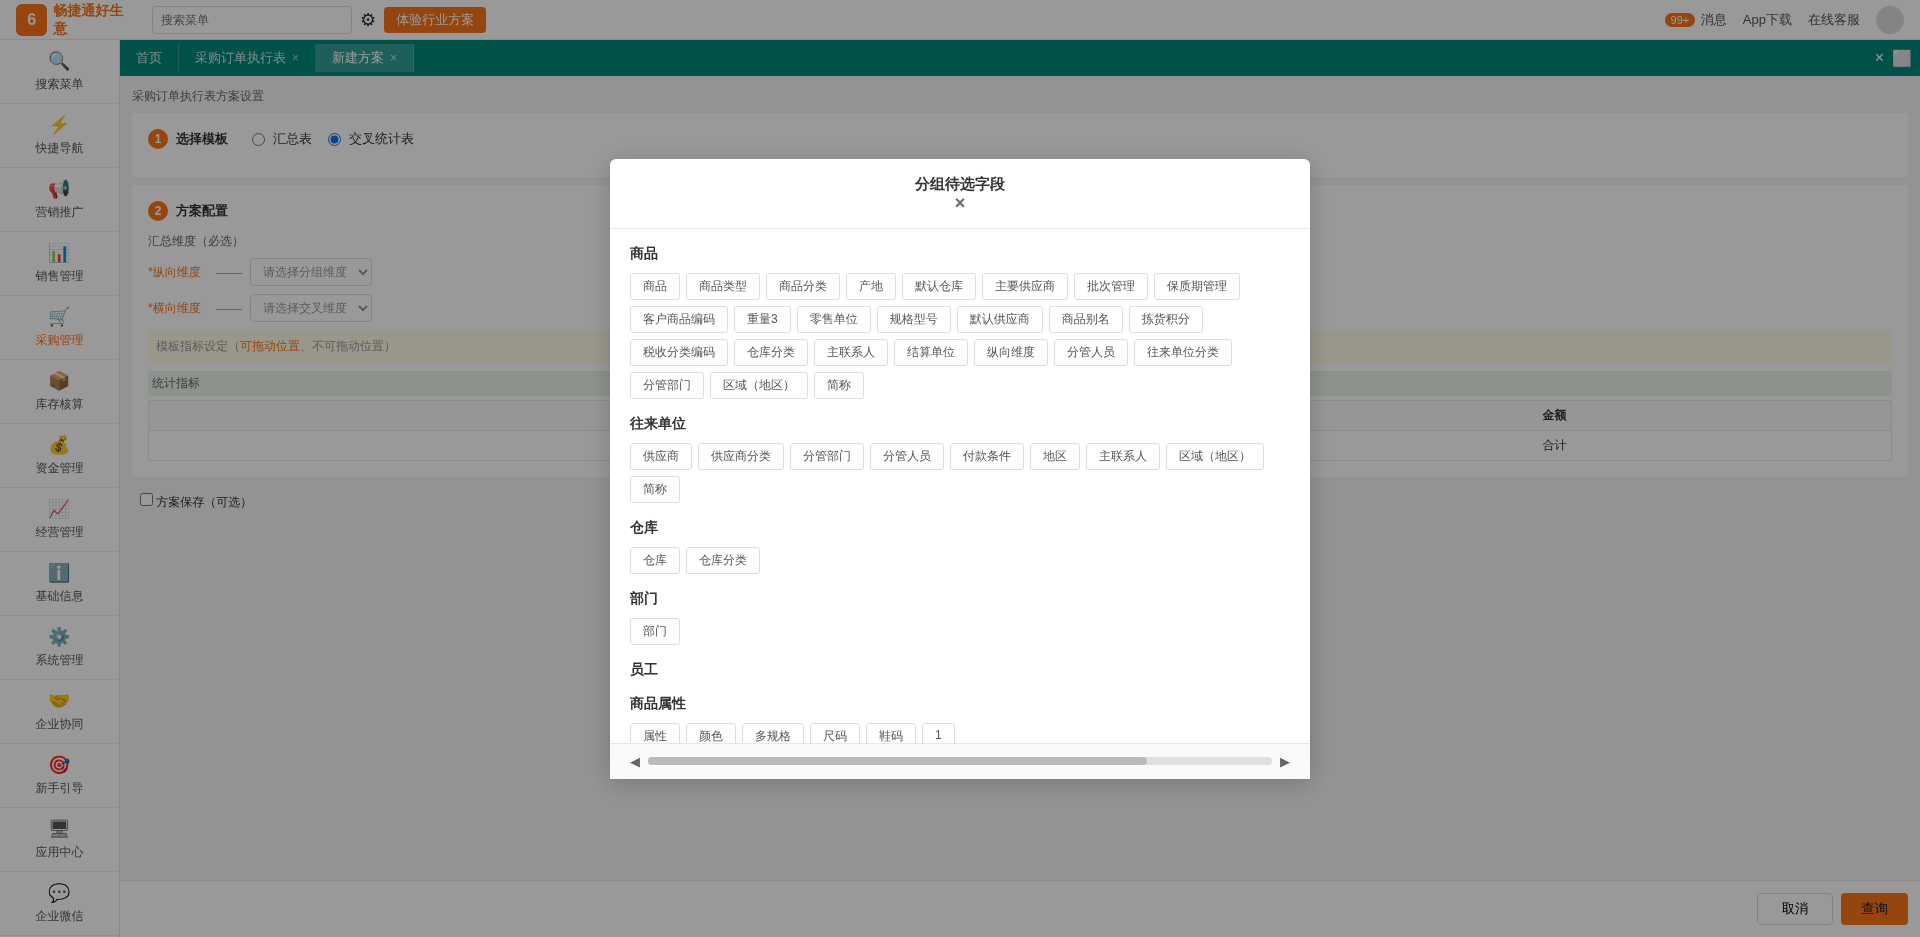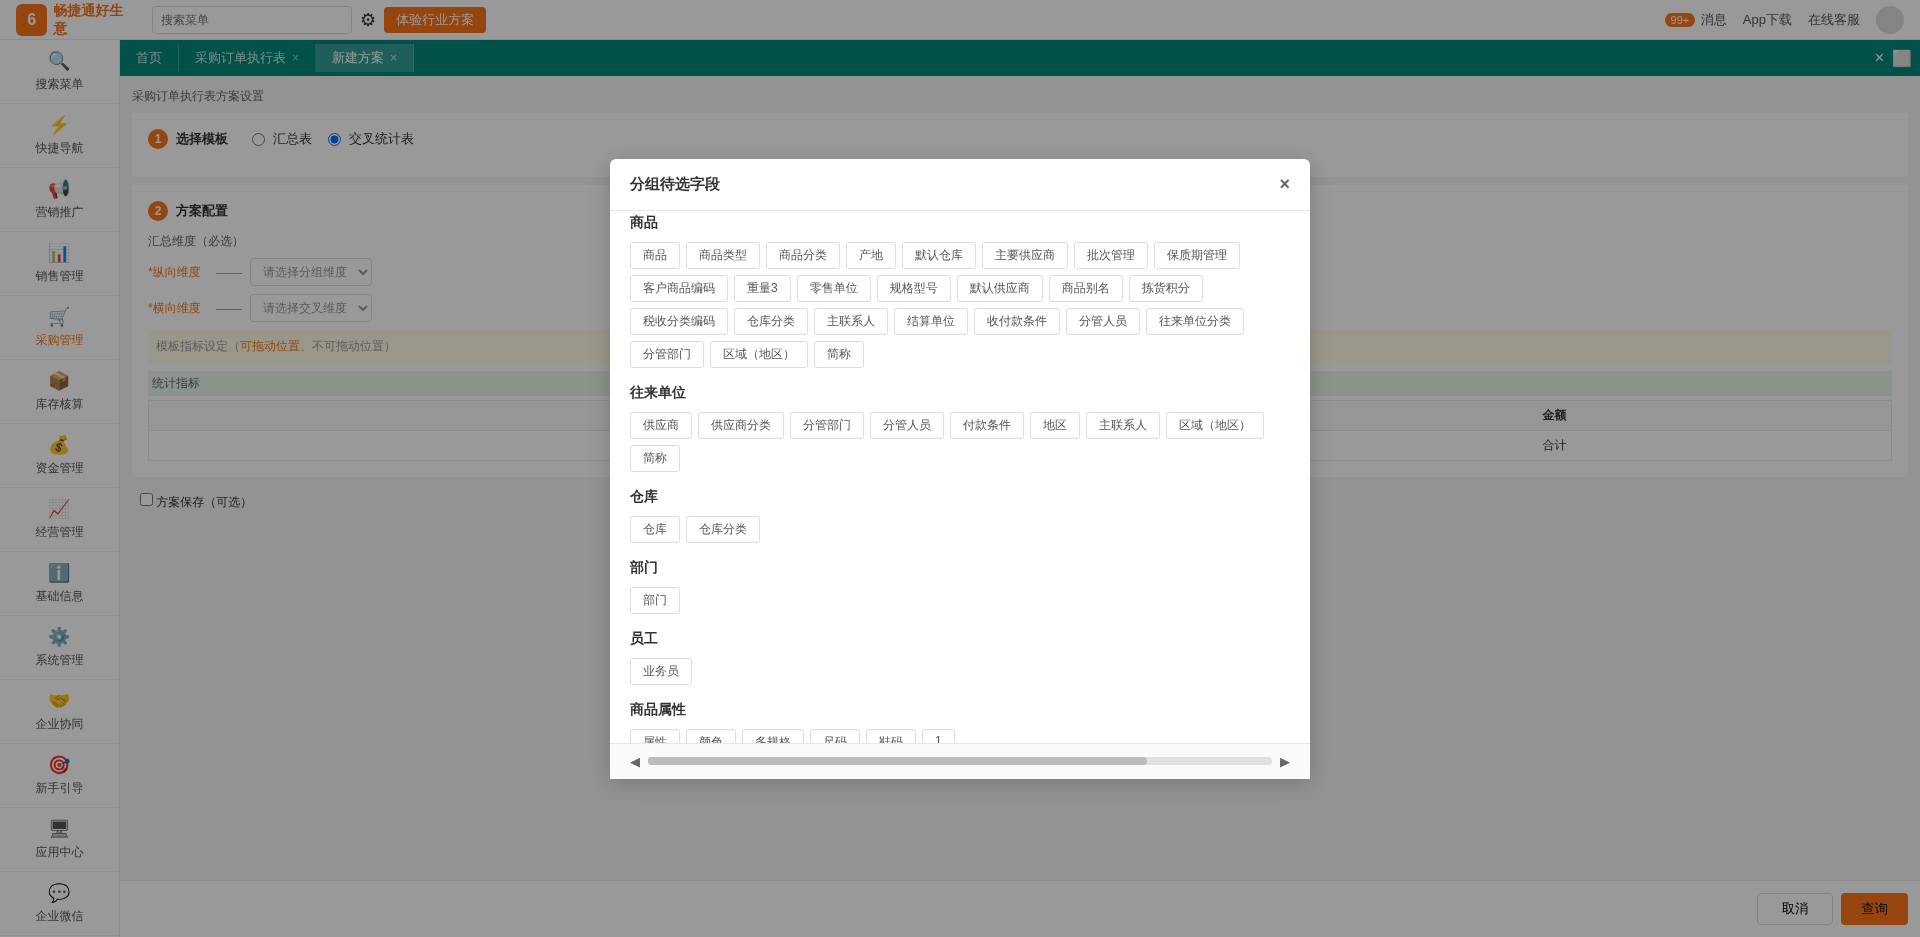--- a/index.html
+++ b/index.html
@@ -196,30 +196,30 @@
       width: 700px;
       max-height: 620px;
       display: flex;
       flex-direction: column;
       box-shadow: 0 4px 24px rgba(0,0,0,0.2);
     }
     .modal-header {
       display: flex; align-items: center; justify-content: space-between;
       padding: 16px 20px;
       border-bottom: 1px solid #e8e8e8;
-      font-size: 15px; font-weight: bold;
+      font-size: 15px; font-weight: bold; flex-direction: column;
     }
     .modal-close {
       cursor: pointer; font-size: 18px; color: #666;
       line-height: 1;
     }
     .modal-body {
       flex: 1;
       overflow-y: auto;
-      padding: 3px 20px;
+      padding: 16px 20px;
     }
     .modal-footer {
       padding: 10px 20px;
       border-top: 1px solid #e8e8e8;
       display: flex;
       justify-content: center;
       align-items: center;
       background: #fafafa;
     }
     .scrollbar-track {
@@ -475,21 +475,21 @@
           <span class="field-chip">重量3</span>
           <span class="field-chip">零售单位</span>
           <span class="field-chip">规格型号</span>
           <span class="field-chip">默认供应商</span>
           <span class="field-chip">商品别名</span>
           <span class="field-chip">拣货积分</span>
           <span class="field-chip">税收分类编码</span>
           <span class="field-chip">仓库分类</span>
           <span class="field-chip">主联系人</span>
           <span class="field-chip">结算单位</span>
-          <span class="field-chip">收付款条件</span>
+          <span class="field-chip">纵向维度</span>
           <span class="field-chip">分管人员</span>
           <span class="field-chip">往来单位分类</span>
           <span class="field-chip">分管部门</span>
           <span class="field-chip">区域（地区）</span>
           <span class="field-chip">简称</span>
         </div>
       </div>
 
       <div class="field-group">
         <div class="field-group-title">往来单位</div>
@@ -516,23 +516,20 @@
 
       <div class="field-group">
         <div class="field-group-title">部门</div>
         <div class="field-chips">
           <span class="field-chip">部门</span>
         </div>
       </div>
 
       <div class="field-group">
         <div class="field-group-title">员工</div>
-        <div class="field-chips">
-          <span class="field-chip">业务员</span>
-        </div>
       </div>
 
       <div class="field-group">
         <div class="field-group-title">商品属性</div>
         <div class="field-chips">
           <span class="field-chip">属性</span>
           <span class="field-chip">颜色</span>
           <span class="field-chip">多规格</span>
           <span class="field-chip">尺码</span>
           <span class="field-chip">鞋码</span>

